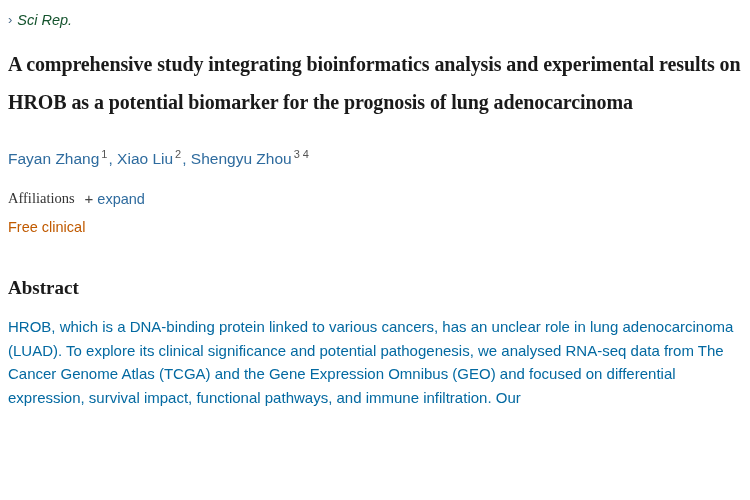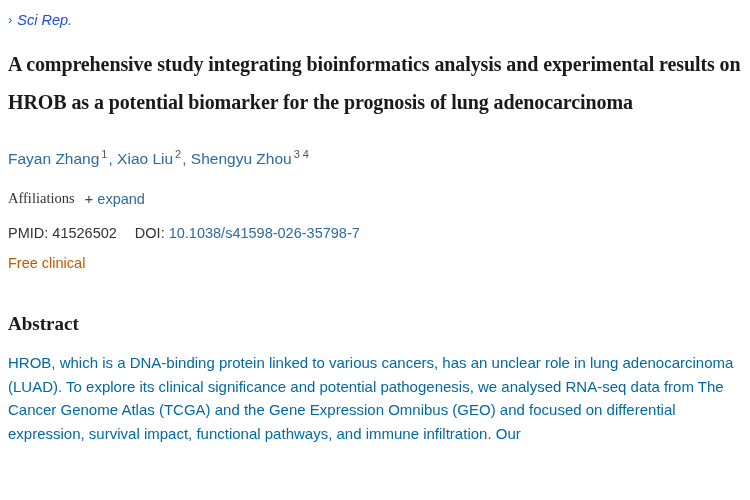--- a/index.html
+++ b/index.html
@@ -33,21 +33,21 @@
   }
   .chev {
     color: #4a6b8a;
     font-size: 13px;
     margin-right: 5px;
     line-height: 20px;
     display: inline-block;
     transform: translateY(-1px);
   }
   .journal {
-    color: #1d4ed8;
+    color: #14532d;
     font-style: italic;
     font-weight: 400;
     margin-right: 3px;
     font-size: 14.5px;
   }
   .cit-rest {
     color: #3a3a3a;
     font-size: 14.5px;
   }
 
@@ -156,25 +156,19 @@
     <span class="author">Xiao Liu</span><span class="sup">2</span><span class="sep">,</span>
     <span class="author">Shengyu Zhou</span><span class="sup">3 4</span>
   </div>
 
   <div class="affil-row">
     <span class="affil-label">Affiliations</span>
     <span class="plus">+</span>
     <span class="expand">expand</span>
   </div>
 
-  <div class="ids">
-    <span class="pmid"><span>PMID:</span>
-      <span>41526502</span></span>
-    <span>DOI:</span>
-    <span class="doi-link">10.1038/s41598-026-35798-7</span>
-  </div>
 
   <div class="free-article">Free clinical</div>
 
   <h2 class="abstract-head">Abstract</h2>
   <p class="abstract-body">HROB, which is a DNA-binding protein linked to various cancers, has an unclear role in lung adenocarcinoma (LUAD). To explore its clinical significance and potential pathogenesis, we analysed RNA-seq data from The Cancer Genome Atlas (TCGA) and the Gene Expression Omnibus (GEO) and focused on differential expression, survival impact, functional pathways, and immune infiltration. Our</p>
 
 </div>
 
 </body></html>

